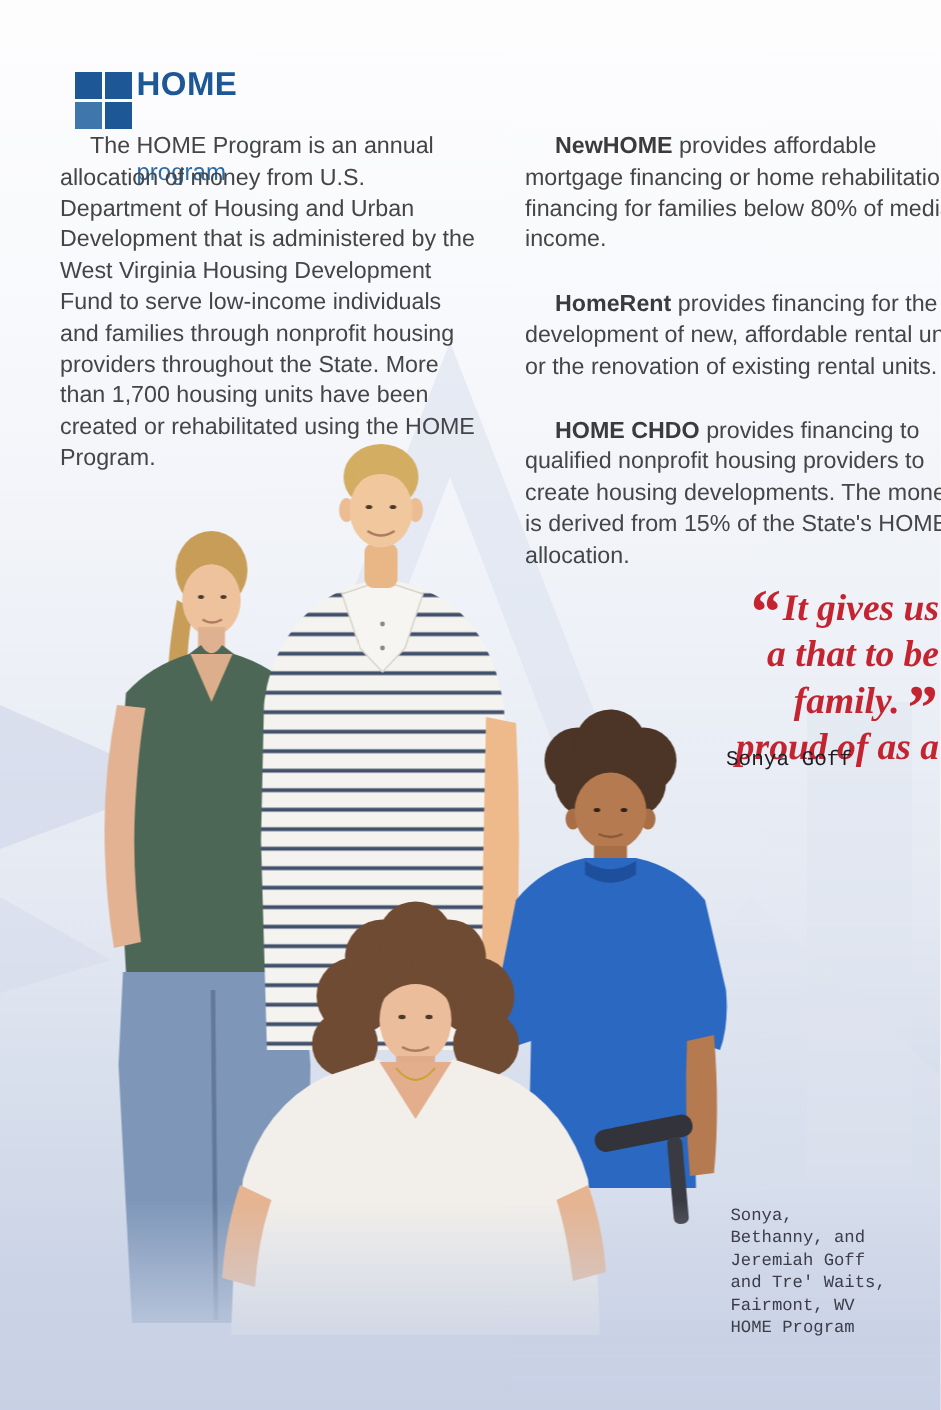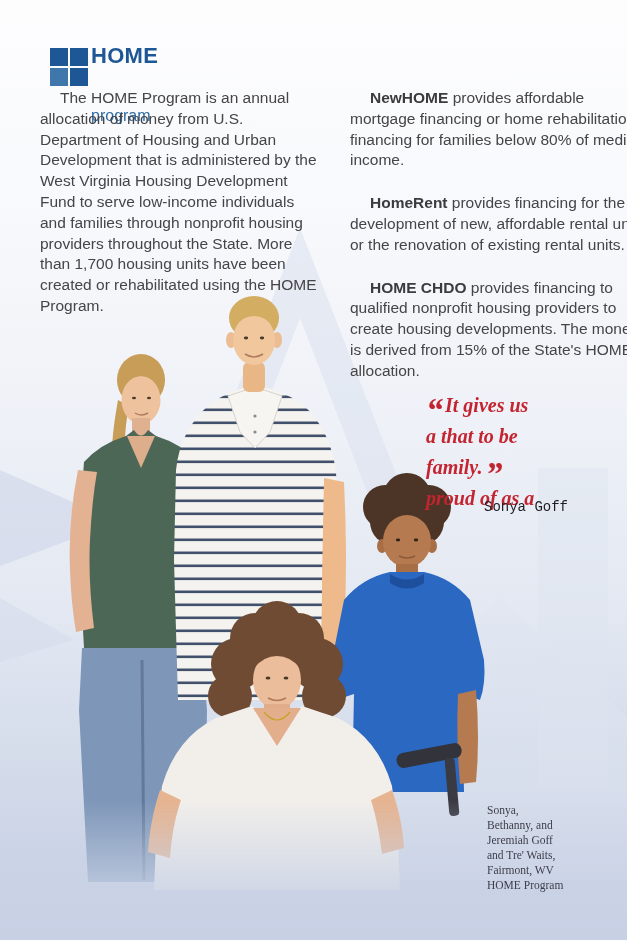--- a/index.html
+++ b/index.html
@@ -20,30 +20,30 @@
   .logo-program { font-size:16px; font-weight:normal; color:#2f6ba3; line-height:22px;margin-top:39px; }
 
   
   .columns { position:absolute; left:40px; top:88px; display:flex;gap:20px; }
   .col-left { width:278px; }
   .col-right { width:296px; margin-left:12px; }
   .columns p { margin:0 0 22px 0; font-size:15.5px; line-height:20.8px; color:#454547; text-indent:20px; }
   .columns p strong { font-weight:bold; color:#3b3a3c; }
 
   
-  .quote { position:absolute; left:426px; top:390px; width:200px; text-align:left;
+  .quote { position:absolute; left:426px; top:390px; width:200px; text-align:right;
     font-family:"Liberation Serif", serif; font-style:italic; font-weight:bold;
-    color:#c32430; font-size:20px; line-height:31px; }
+    color:#c32430; font-size:25px; line-height:31px; }
   .q-mark { font-size:170%; line-height:0; position:relative; top:9px; margin-right:2px; }
   .q-mark.close { top:11px; margin-left:3px; }
   .attribution { position:absolute; left:426px; top:499px; width:200px; text-align:center;
     font-family:Liberation Mono, monospace; font-size:14px; color:#1d1d22; }
 
   
-  .caption { position:absolute; left:487px; top:803px; font-family:Liberation Serif, serif;
+  .caption { position:absolute; left:487px; top:803px; font-family:Liberation Mono, monospace;
     font-size:11.5px; line-height:15px; color:#3d3d49; }
 </style>
 </head>
 <body>
 
 <div class="page">
 
   <svg class="art" width="627" height="940" viewBox="0 0 627 940">
     <defs>
       <pattern id="stripePat" patternUnits="userSpaceOnUse" width="12" height="13">

